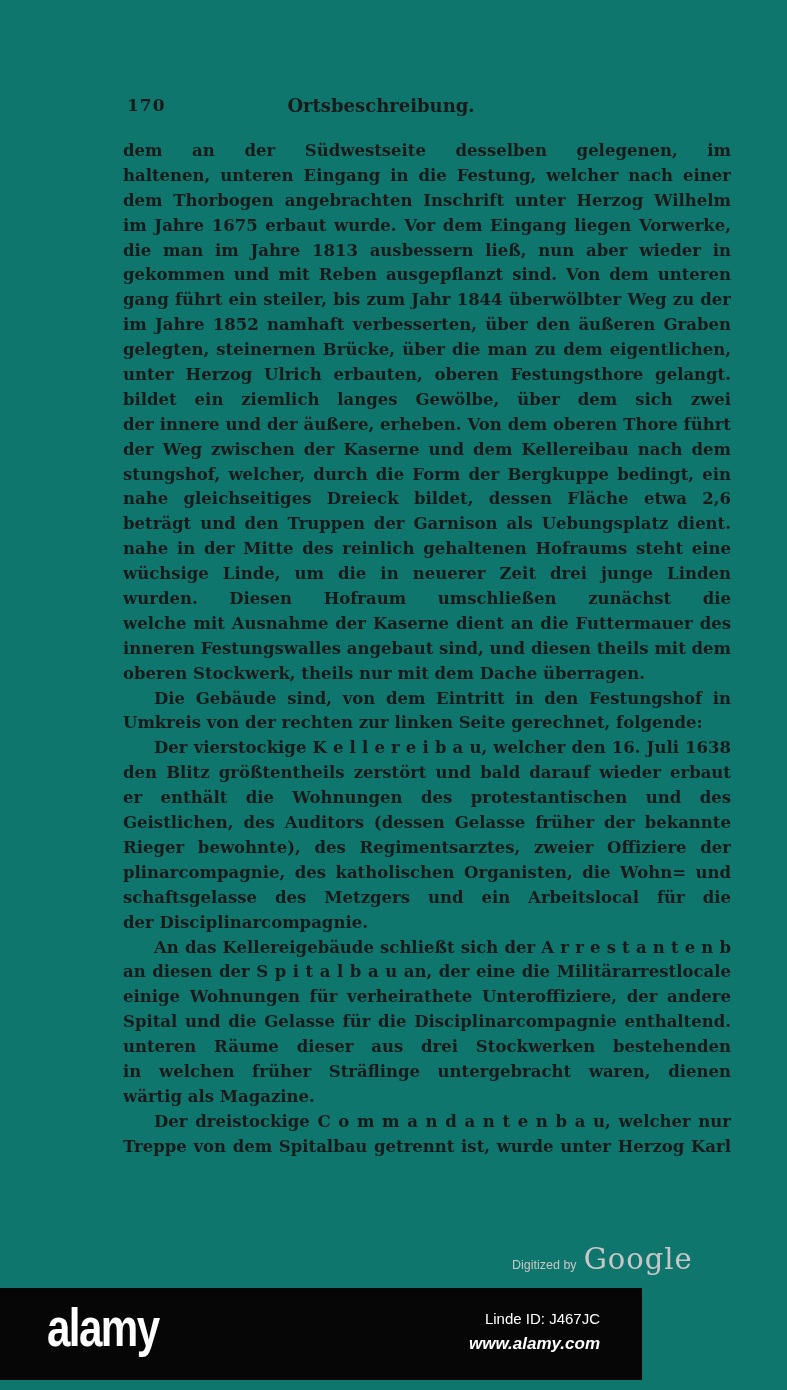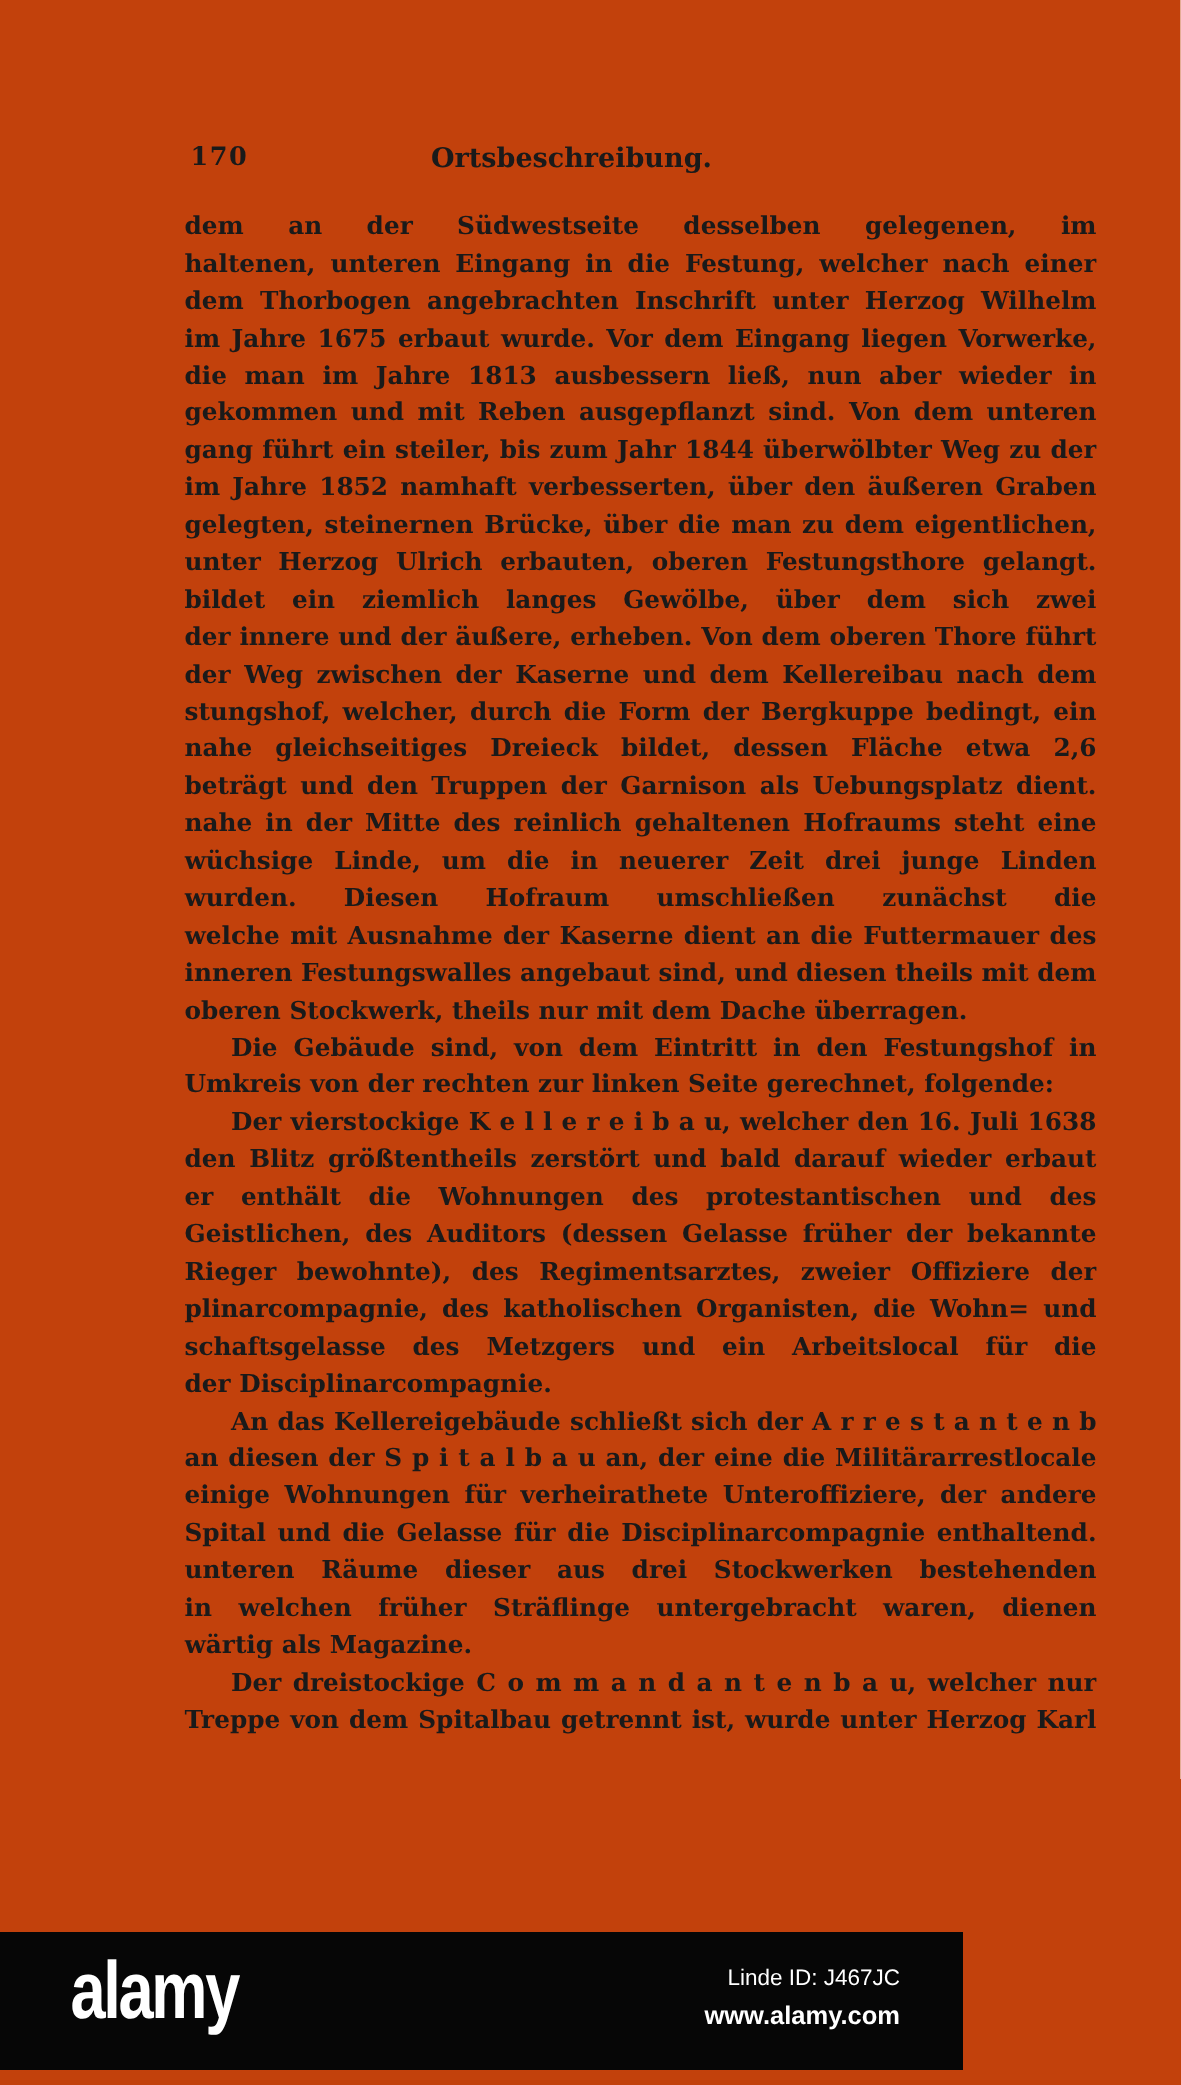--- a/index.html
+++ b/index.html
@@ -1,39 +1,39 @@
 <!DOCTYPE html>
 <html><head>
 <meta charset="utf-8">
 <style>
   html,body { margin:0; padding:0; background:#ffffff; }
   .page {
     position:relative; width:787px; height:1390px;
-    background:#c2410c; overflow:hidden;
+    background:#0f766e; overflow:hidden;
     font-family:"DejaVu Serif", serif; color:#1a1a1a;
   }
   .page-header { position:absolute; left:123px; top:95px; width:608px; height:26px; }
   .page-num { position:absolute; left:4px; top:0; font-size:17px; font-weight:700; letter-spacing:1px; }
   .running-title { position:absolute; left:258px; top:0; transform:translateX(-50%); font-size:18px; font-weight:700; }
   .text-block { position:absolute; left:123px; top:139px; width:608px; font-size:16.5px; font-weight:700; }
   .line { height:24.9px; line-height:24.9px; text-align:justify; text-align-last:justify; overflow:hidden; white-space:normal; }
   .line.nojust { text-align-last:left; }
   .line.indent { text-indent:31px; }
   .watermark { position:absolute; left:512px; top:1242px; display:flex; align-items:baseline; gap:7px; color:#c7c7c7; }
   .wm-prefix { font-family:"Liberation Sans", sans-serif; font-size:12.5px; }
   .wm-google { font-family:"DejaVu Serif", serif; font-size:29px; letter-spacing:1px; }
   .footer-bar { position:absolute; left:0; top:1288px; width:642px; height:92px; background:#060606; }
   .alamy-logo {
     position:absolute; left:47px; top:12px; color:#ffffff;
     font-family:"Liberation Sans", sans-serif; font-weight:700; font-size:54px;
     letter-spacing:-2px; line-height:1; transform:scaleX(0.78); transform-origin:left center;
   }
   .bar-right { position:absolute; right:42px; top:22px; text-align:right; color:#ffffff; font-family:"Liberation Sans", sans-serif; }
   .image-id { font-size:15px; font-weight:400; }
-  .bar-url { font-size:17px; font-weight:700; margin-top:7px; }
+  .bar-url { font-size:17px; font-weight:700; margin-top:7px;font-style:italic; }
 </style>
 </head>
 <body>
 
 <div class="page">
 
   <div class="page-header">
     <span class="page-num">170</span>
     <span class="running-title">Ortsbeschreibung.</span>
   </div>
@@ -85,20 +85,24 @@
         <div class="line">unteren Räume dieser aus drei Stockwerken bestehenden Gebäude,</div>
         <div class="line">in welchen früher Sträflinge untergebracht waren, dienen gegen=</div>
         <div class="line nojust">wärtig als Magazine.</div>
       </div>
       <div class="paragraph">
         <div class="line indent">Der dreistockige C o m m a n d a n t e n b a u, welcher nur durch eine</div>
         <div class="line">Treppe von dem Spitalbau getrennt ist, wurde unter Herzog Karl</div>
       </div>
     </div>
 
+  <div class="watermark">
+    <span class="wm-prefix">Digitized by</span>
+    <span class="wm-google">Google</span>
+  </div>
 
   <div class="footer-bar">
     <span class="alamy-logo">alamy</span>
     <div class="bar-right">
       <div class="image-id">Linde ID: J467JC</div>
       <div class="bar-url">www.alamy.com</div>
     </div>
   </div>
 
 </div>

